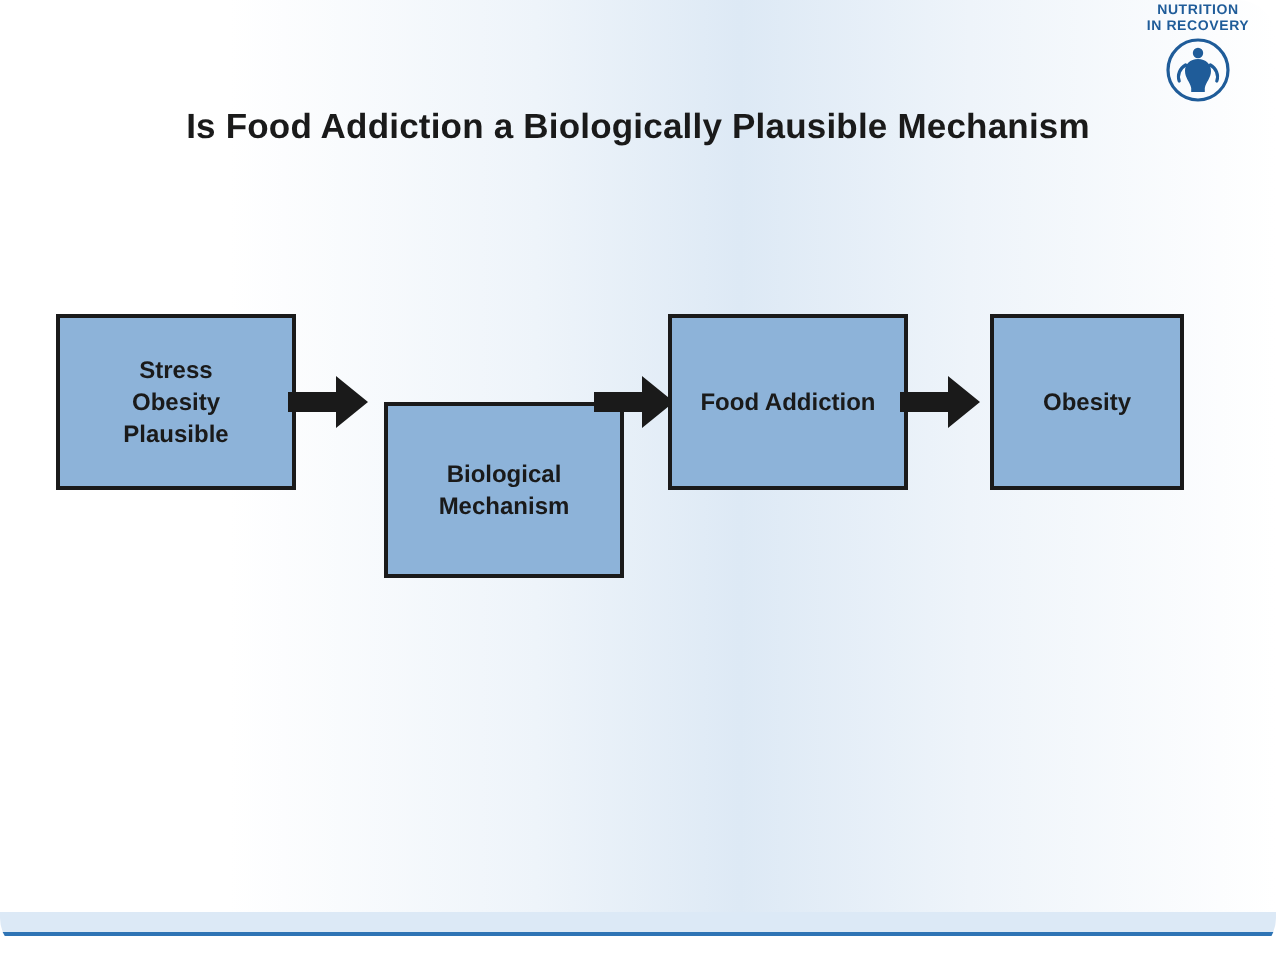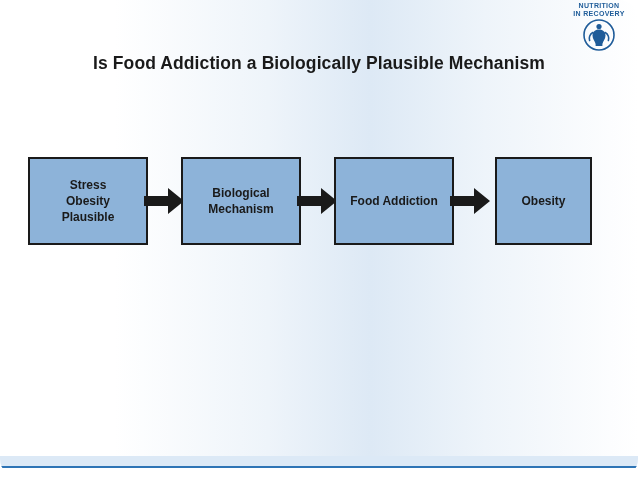--- a/index.html
+++ b/index.html
@@ -90,21 +90,21 @@
     align-items: center;
     justify-content: center;
     text-align: center;
     font-size: 12px;
     font-weight: bold;
     color: #1a1a1a;
     line-height: 16px;
     padding: 0 4px;
   }
   .node-1 { left: 0px;   width: 120px; }
-  .node-2 { left: 153px; width: 120px; }
+  .node-2 { left: 164px; width: 120px; margin-top: 44px; }
   .node-3 { left: 306px; width: 120px; }
   .node-4 { left: 467px; width: 97px; align-items: center; }
 
   .arrow {
     position: absolute;
     top: 30px;
     width: 40px;
     height: 28px;
   }
   .arrow-1 { left: 116px; }

